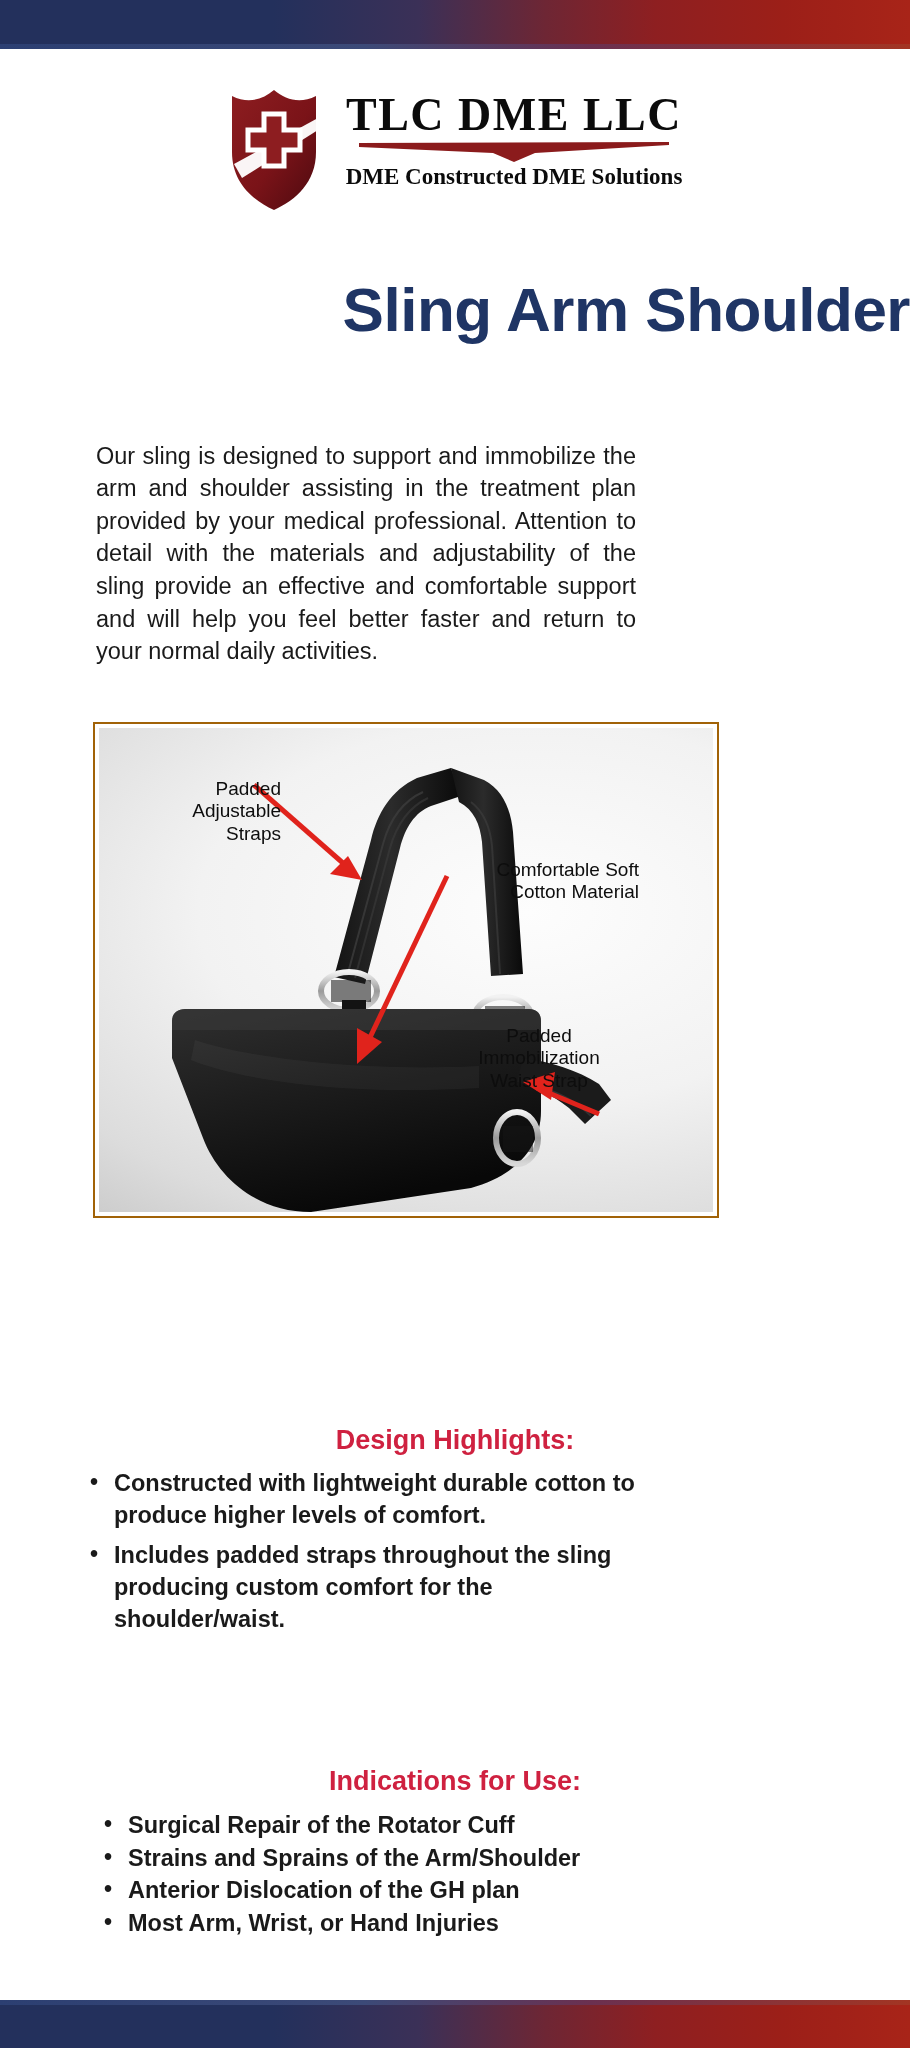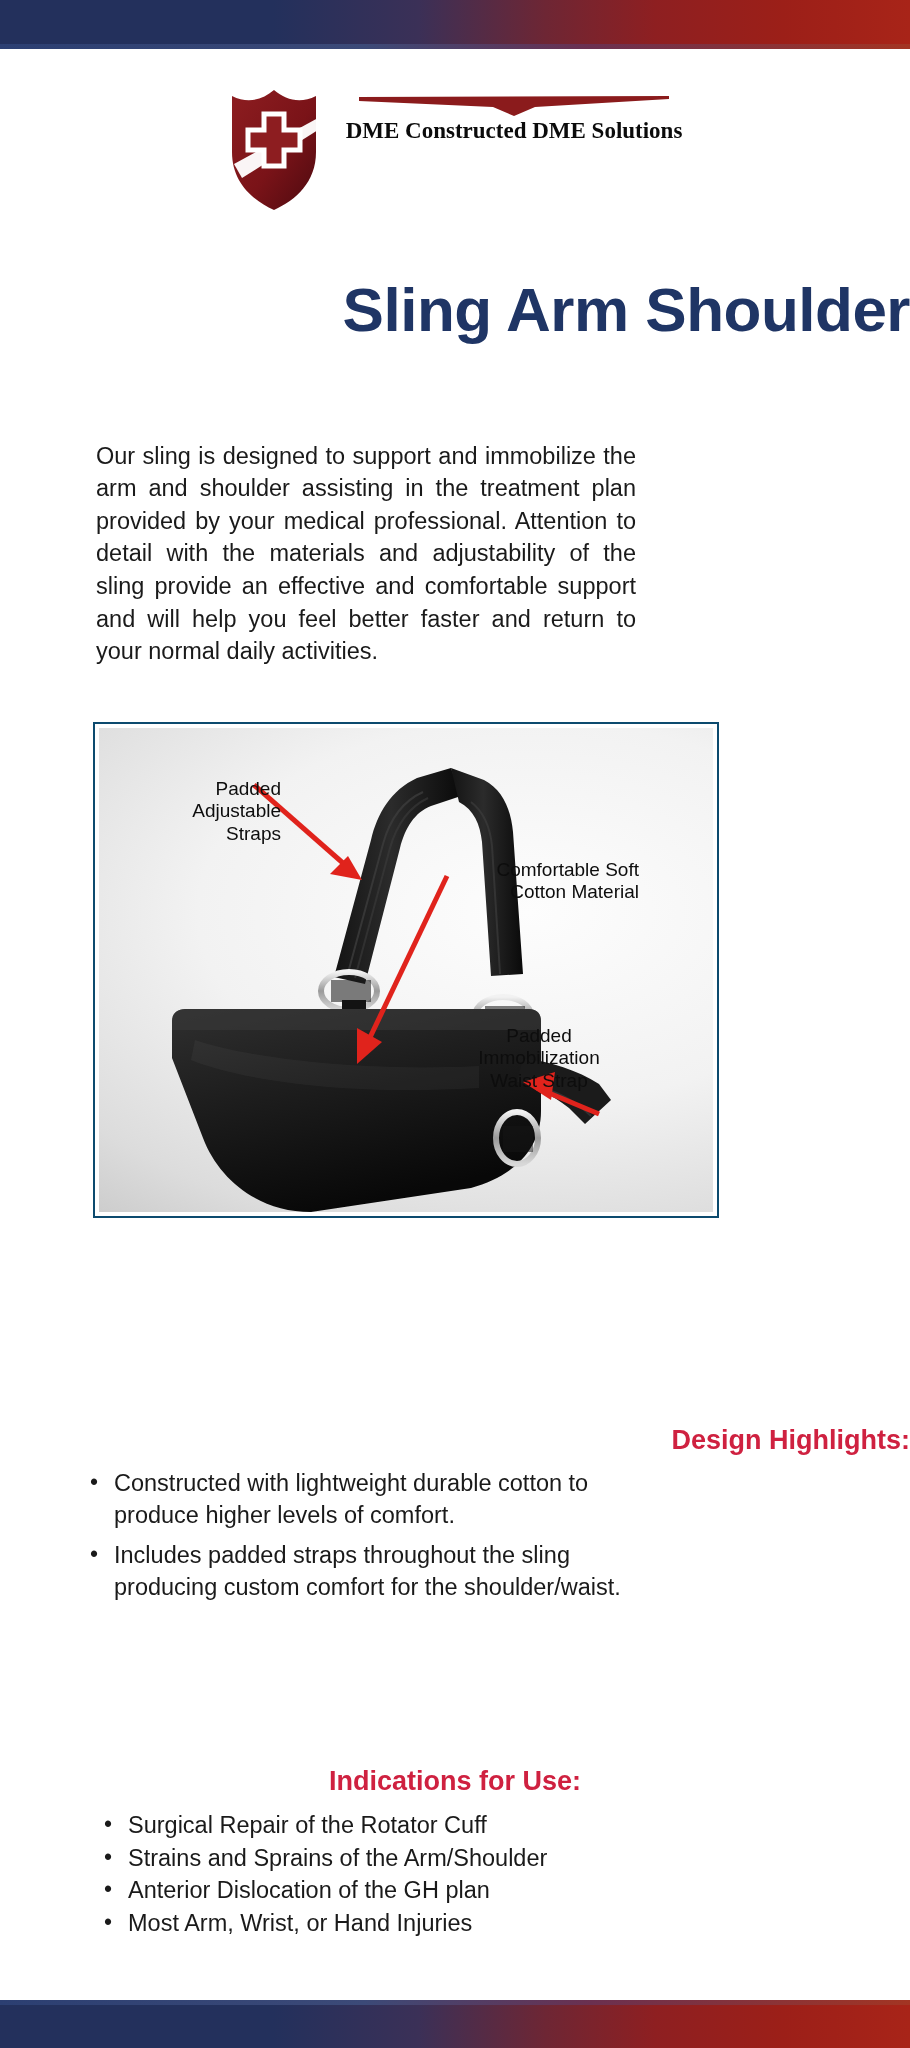--- a/index.html
+++ b/index.html
@@ -117,21 +117,21 @@
     color: #1a1a1a;
   }
 
   
   .photo-frame {
     position: absolute;
     top: 722px;
     left: 93px;
     width: 626px;
     height: 496px;
-    border: 2px solid #0c4a6e;
+    border: 2px solid #a16207;
     padding: 4px;
     background: #ffffff;
     box-sizing: border-box;
   }
   .photo {
     position: relative;
     width: 100%;
     height: 100%;
     overflow: hidden;
     background:
@@ -154,28 +154,29 @@
   
   .section-heading {
     position: absolute;
     left: 0;
     width: 910px;
     text-align: center;
     font-size: 27px;
     font-weight: 700;
     color: #cf2140;
   }
-  .heading-design { top: 1425px; text-align: right; }
+  .heading-design { top: 1425px; }
   .heading-indications { top: 1766px; }
 
   .bullets {
     position: absolute;
     margin: 0;
     padding: 0;
     list-style: none;
+    font-weight: bold;
   }
   .bullets li {
     position: relative;
     padding-left: 26px;
     font-size: 23.5px;
     line-height: 1.35;
     color: #1a1a1a;
   }
   .bullets li::before {
     content: "\2022";
@@ -216,20 +217,21 @@
           <stop offset="100%" stop-color="#4d0a10"></stop>
         </linearGradient>
       </defs>
       <path d="M4 10 C20 18 34 14 46 4 C58 14 72 18 88 10 L88 66 C88 96 68 114 46 124 C24 114 4 96 4 66 Z" fill="url(#shieldGrad)"></path>
       <path d="M90 44 L14 92 L6 78 L90 32 Z" fill="#ffffff" opacity="0.96"></path>
       <path d="M36 28 h20 v16 h16 v20 h-16 v16 h-20 v-16 h-16 v-20 h16 z" fill="#8d1d20" stroke="#ffffff" stroke-width="5"></path>
     </svg>
   </div>
 
   <div class="logo-wordmark">
+    <div class="brand-name">TLC DME LLC</div>
     <svg class="brand-swoosh" viewBox="0 0 310 21" preserveAspectRatio="none">
       <path d="M0 1 L310 0 L310 3 L176 11 L155 20 L134 11 L0 5 Z" fill="#8b1b1c"></path>
     </svg>
     <div class="brand-tagline">DME Constructed  DME Solutions</div>
   </div>
 
 </div>
 
 <h1 class="page-title">Sling Arm Shoulder</h1>
 

